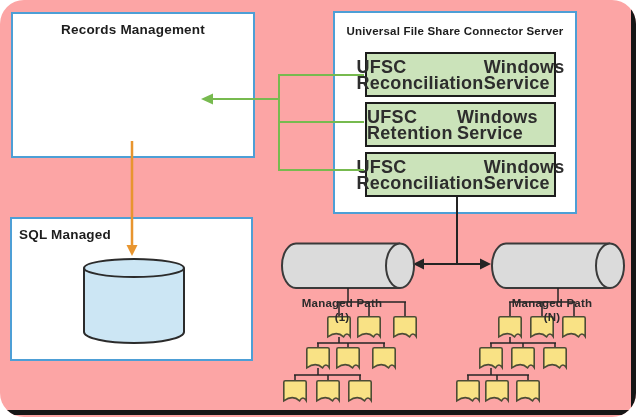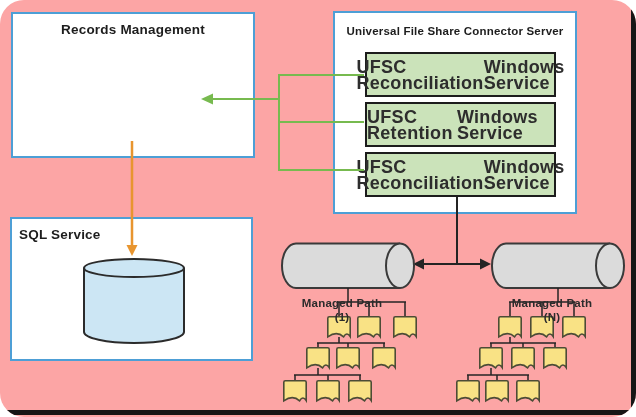--- a/index.html
+++ b/index.html
@@ -56,21 +56,21 @@
 
   <div class="container" style="left:11px;top:12px;width:244px;height:146px;">
     <div class="container-title title-center">Records Management</div>
   </div>
 
   <div class="container" style="left:333px;top:11px;width:244px;height:203px;">
     <div class="container-title title-ufsc">Universal File Share Connector Server</div>
   </div>
 
   <div class="container" style="left:10px;top:217px;width:243px;height:144px;">
-    <div class="container-title title-left">SQL Service</div>
+    <div class="container-title title-left">SQL Managed</div>
   </div>
 
 
   <div class="service" style="top:52px;">
     <span>UFSC Reconciliation</span>
     <span>Windows Service</span>
   </div>
   <div class="service" style="top:102px;">
     <span>UFSC Retention</span>
     <span>Windows Service</span>

